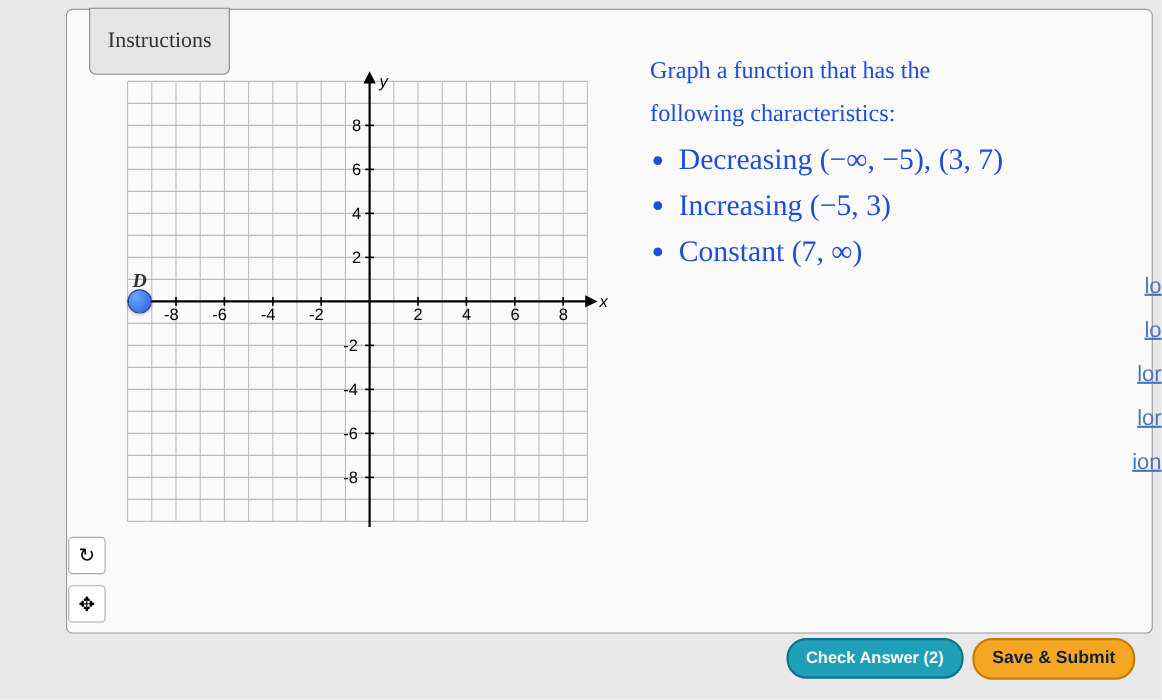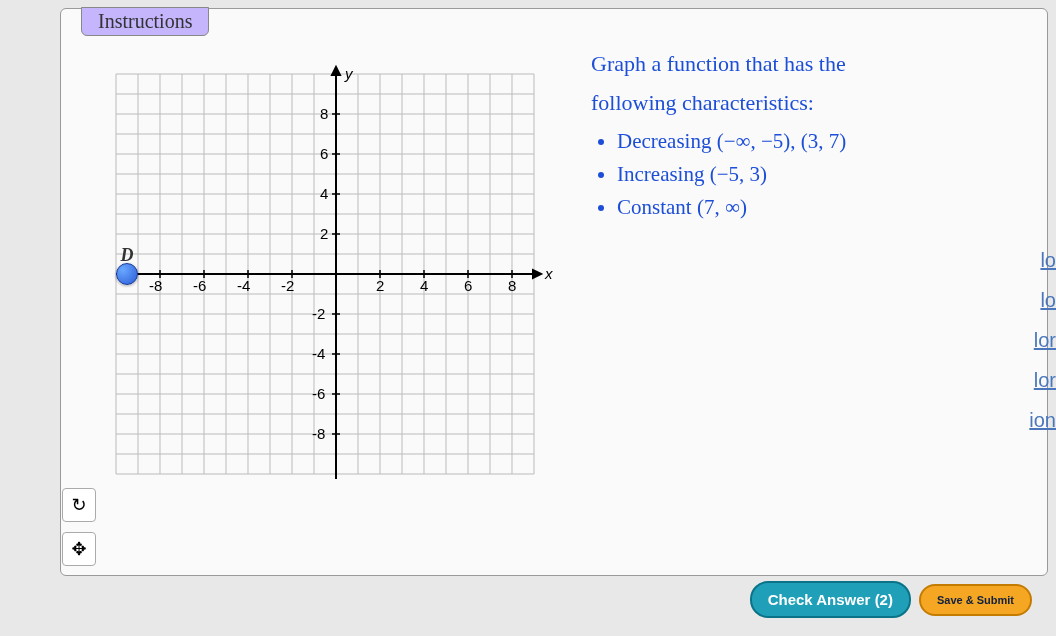--- a/index.html
+++ b/index.html
@@ -1,32 +1,32 @@
 <!DOCTYPE html>
 <html><head>
   <meta charset="utf-8">
   <style>
     * { box-sizing: border-box; margin: 0; padding: 0; }
     body { font-family: Georgia, 'Times New Roman', serif; background: #e8e8e8; width: 1056px; height: 636px; position: relative; overflow: hidden; }
     .card { position: absolute; left: 60px; top: 8px; right: 8px; bottom: 60px; background: #fafafa; border: 1px solid #999; border-radius: 6px; }
-    .instructions-btn { position: absolute; left: 20px; top: -2px; background: #c4b5fd; border: 1px solid #888; border-radius: 0 0 6px 6px; padding: 2px 16px; font-family: Georgia, serif; font-size: 20px; color: #333; cursor: pointer; }
+    .instructions-btn { position: absolute; left: 20px; top: -2px; background: #e5e5e5; border: 1px solid #888; border-radius: 0 0 6px 6px; padding: 18px 16px; font-family: Georgia, serif; font-size: 20px; color: #333; cursor: pointer; }
     .content { display: flex; height: 100%; padding: 40px 40px 80px 40px; }
     .graph-wrap { position: relative; width: 460px; height: 430px; margin-top: 10px; }
     .graph-svg { position: absolute; top: 0; left: 0; }
     .point-d { position: absolute; width: 22px; height: 22px; border-radius: 50%; background: radial-gradient(circle at 30% 30%, #6aa8ff, #2a5bd8); border: 1px solid #1a3a99; cursor: grab; transform: translate(-50%, -50%); box-shadow: 0 1px 3px rgba(0,0,0,0.3); }
     .point-d-label { position: absolute; font-style: italic; font-weight: bold; font-size: 18px; color: #333; transform: translate(-50%, -140%); }
     .prompt { flex: 1; padding-left: 30px; font-size: 22px; color: #1d4ed8; line-height: 1.4; }
     .prompt p { margin-bottom: 8px; }
     .prompt ul { list-style: disc; padding-left: 26px; margin-top: 6px; }
-    .prompt li { margin-bottom: 4px; font-size: 21px; }
+    .prompt li { margin-bottom: 4px; font-size: 27px; }
     .toolbar-left { position: absolute; left: 62px; bottom: 70px; display: flex; flex-direction: column; gap: 10px; }
     .tool-btn { width: 34px; height: 34px; background: #fff; border: 1px solid #aaa; border-radius: 4px; display: flex; align-items: center; justify-content: center; cursor: pointer; font-size: 18px; }
-    .bottom-bar { position: absolute; right: 24px; bottom: 18px; display: flex; gap: 8px; align-items: center; }
+    .bottom-bar { position: absolute; right: 24px; bottom: 18px; display: flex; gap: 8px; align-items: flex-start; }
     .btn-check { background: #1fa0b8; color: #fff; font-weight: bold; font-family: Arial, sans-serif; font-size: 15px; padding: 8px 16px; border-radius: 18px; border: 2px solid #0a7388; cursor: pointer; }
-    .btn-save { background: #f5a623; color: #102040; font-weight: bold; font-family: Arial, sans-serif; font-size: 11px; padding: 8px 16px; border-radius: 18px; border: 2px solid #c47c00; cursor: pointer; }
+    .btn-save { background: #f5a623; color: #102040; font-weight: bold; font-family: Arial, sans-serif; font-size: 16px; padding: 8px 16px; border-radius: 18px; border: 2px solid #c47c00; cursor: pointer; }
     .side-fragments { position: absolute; right: 0; top: 240px; font-family: Arial, sans-serif; font-size: 20px; color: #4a77bb; line-height: 2.0; text-align: right; text-decoration: underline; }
   </style>
 </head>
 <body>
 
 <div class="card">
   <button class="instructions-btn">Instructions</button>
 
   <div class="content">
     <div class="graph-wrap">

